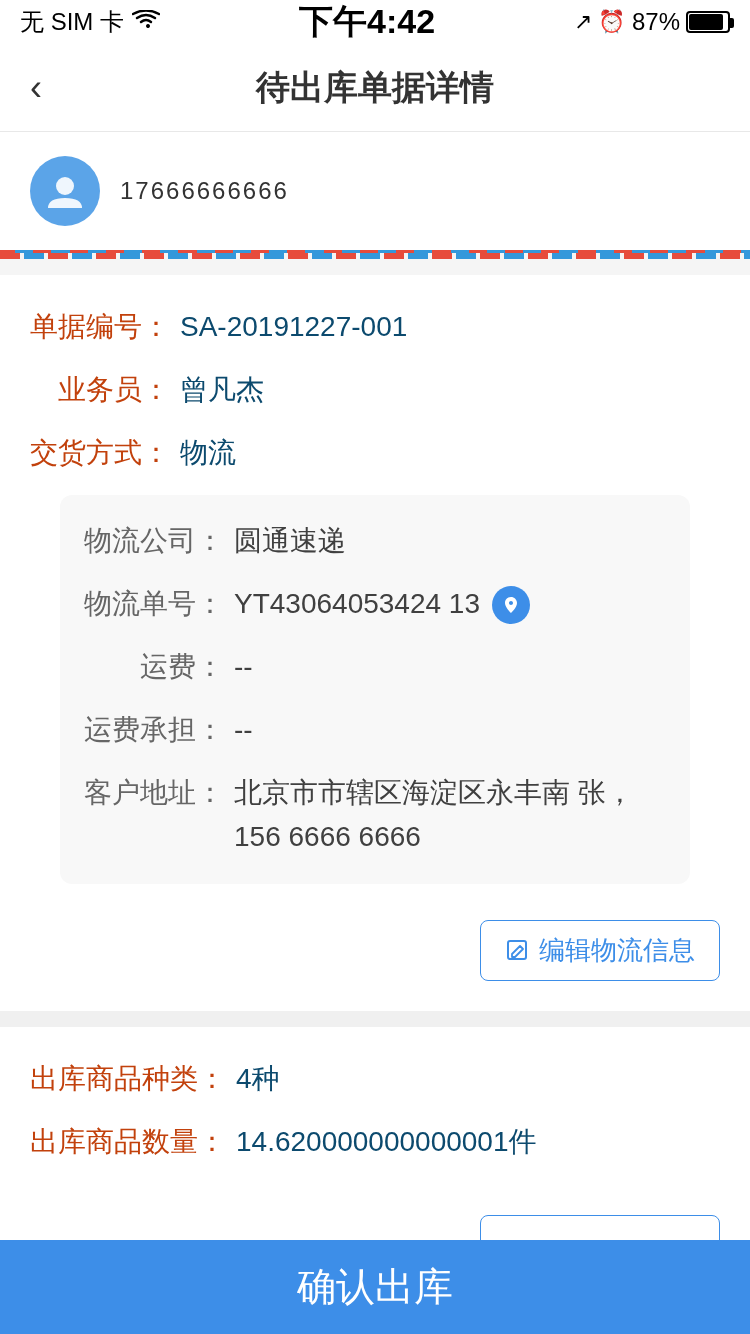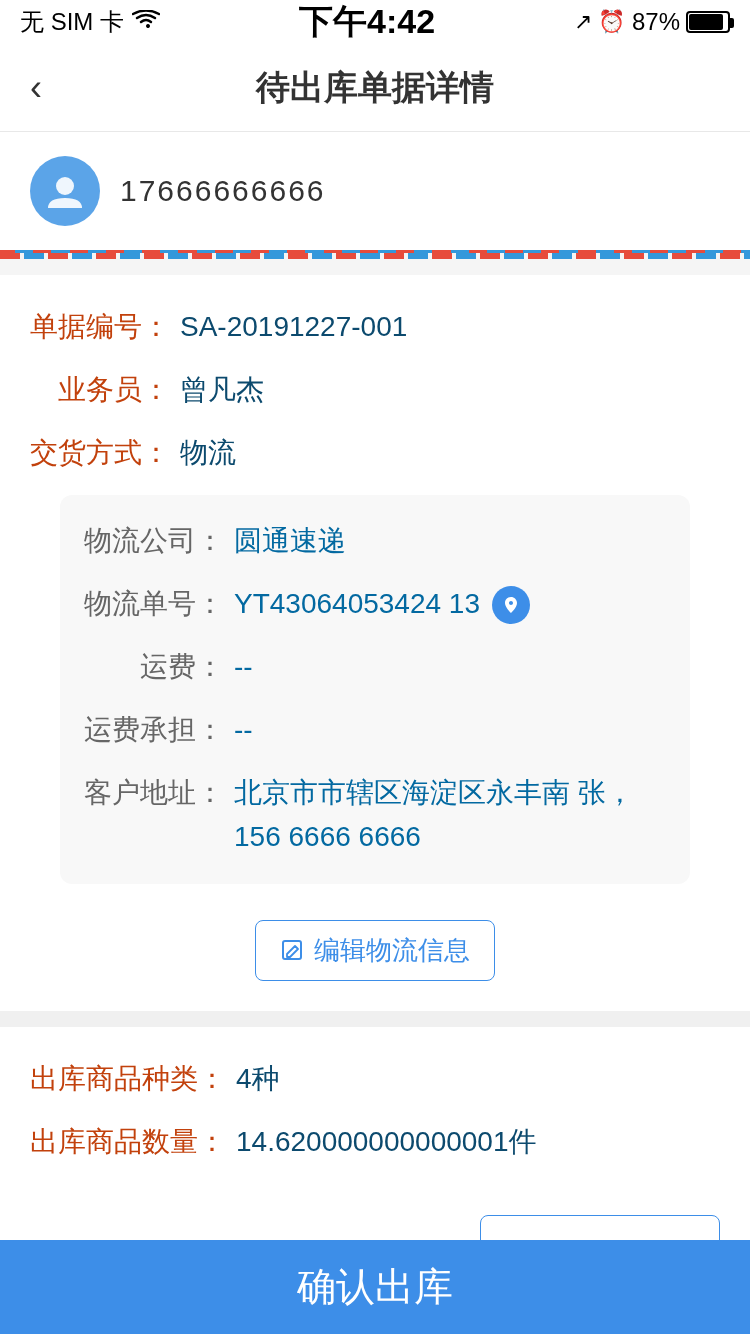--- a/index.html
+++ b/index.html
@@ -95,21 +95,21 @@
       height: 70px;
       background: #5ba4e8;
       border-radius: 50%;
       display: flex;
       align-items: center;
       justify-content: center;
       flex-shrink: 0;
     }
     .avatar svg { width: 42px; height: 42px; }
     .user-phone {
-      font-size: 30px;
+      font-size: 24px;
       font-weight: 500;
       color: #333;
       letter-spacing: 2px;
     }
 
     
     .dashed-line {
       width: 100%;
       height: 6px;
       background: repeating-linear-gradient(
@@ -160,21 +160,21 @@
       font-size: 28px;
       line-height: 1.6;
     }
     .logistics-label {
       color: #666;
       min-width: 140px;
       text-align: right;
       flex-shrink: 0;
     }
     .logistics-value {
-      color: #0369a1;
+      color: #404040;
       flex: 1;
       padding-left: 10px;
       display: flex;
       align-items: center;
       gap: 12px;
     }
     .track-icon {
       width: 38px;
       height: 38px;
       background: #3d8ee8;
@@ -352,21 +352,21 @@
       <div class="logistics-row">
         <span class="logistics-label">运费承担：</span>
         <span class="logistics-value">--</span>
       </div>
       <div class="logistics-row" style="margin-bottom:0;">
         <span class="logistics-label">客户地址：</span>
         <span class="logistics-value" style="flex-wrap:wrap;">北京市市辖区海淀区永丰南  张，156 6666 6666</span>
       </div>
     </div>
 
-    <div class="action-row" style="padding: 16px 0 0 0; background:transparent;justify-content:center;">
+    <div class="action-row" style="padding: 16px 0 0 0; background:transparent;">
       <button class="edit-btn">
         <svg width="26" height="26" viewBox="0 0 26 26" fill="none">
           <rect x="3" y="3" width="18" height="18" rx="2" stroke="#3d8ee8" stroke-width="2" fill="none"></rect>
           <path d="M15 8L18 11L10 19H7V16L15 8Z" stroke="#3d8ee8" stroke-width="1.8" fill="none" stroke-linejoin="round"></path>
         </svg>
         <span>编辑物流信息</span>
       </button>
     </div>
   </div>
 

